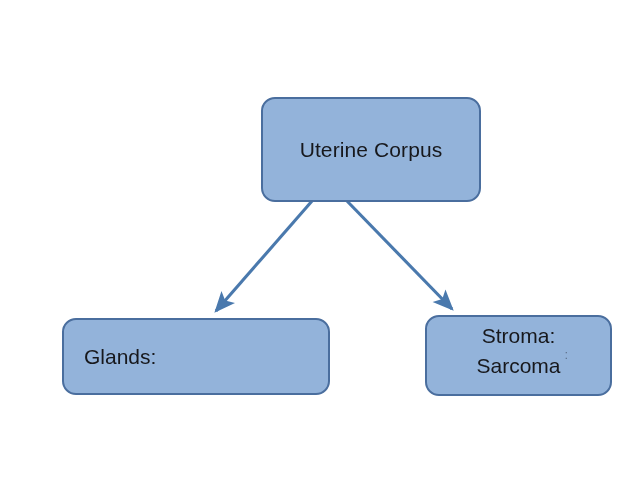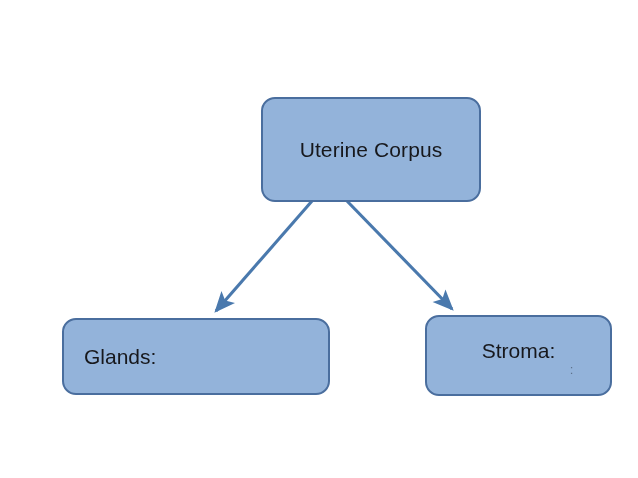--- a/index.html
+++ b/index.html
@@ -120,17 +120,18 @@
     <span class="line">Uterine Corpus</span>
   </div>
 
   <div class="node" id="node-glands">
     <span class="line">Glands:</span>
   </div>
 
   <div class="node" id="node-stroma">
     <span class="stack">
       <span class="line">Stroma:</span>
+      <span class="line">Sarcoma</span>
       <span class="artifact">:</span>
     </span>
   </div>
 
 </div>
 
 </body></html>

